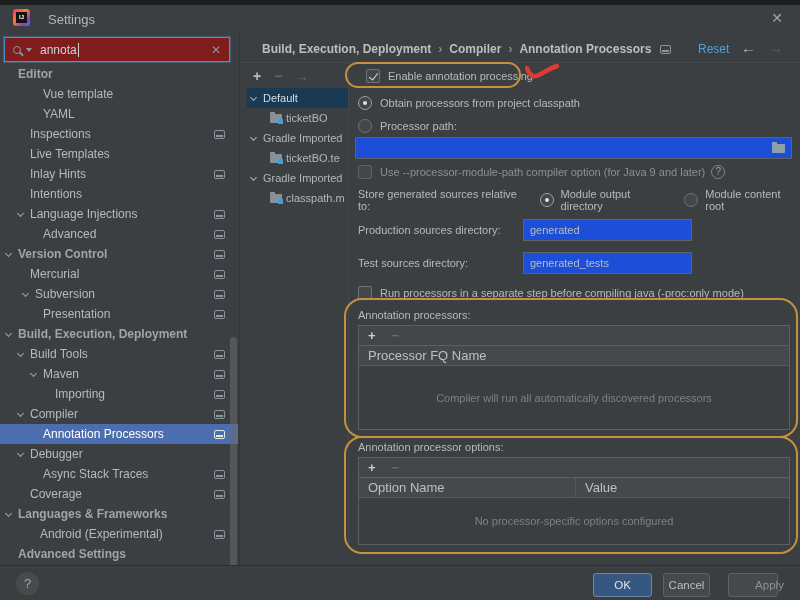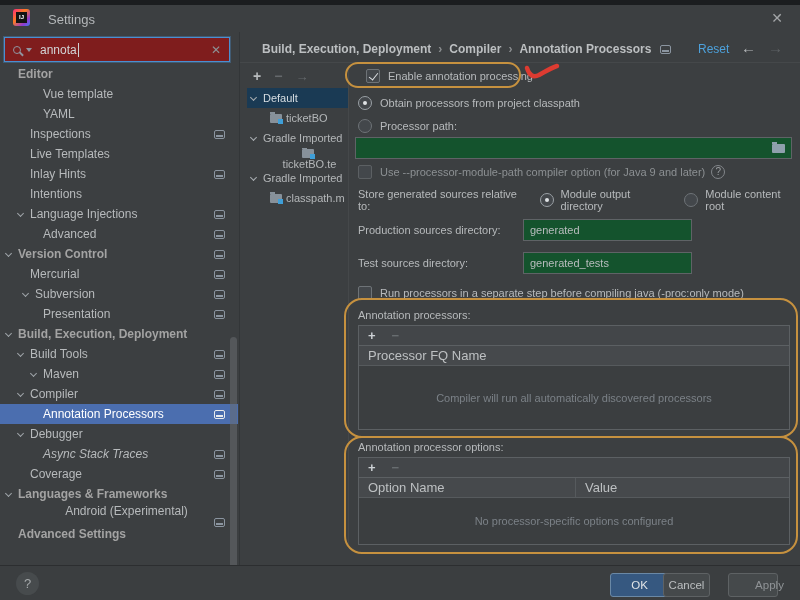--- a/index.html
+++ b/index.html
@@ -73,21 +73,21 @@
   .cb.checked::after { content:''; position:absolute; left:3.5px; top:0.5px; width:4px; height:8px;
        border-right:1.6px solid #dfe2e5; border-bottom:1.6px solid #dfe2e5; transform:rotate(38deg); }
   .cb.dim { border-color:#5c6063; }
   .radio { width:14px; height:14px; border:1px solid #6e7377; border-radius:50%; background:#43474b; position:relative; flex:none; }
   .radio.sel { border-color:#9aa0a5; }
   .radio.sel::after { content:''; position:absolute; left:4px; top:4px; width:4px; height:4px; border-radius:50%; background:#dfe2e5; }
   .r-enable { left:14px; top:5px; height:18px; }
   .r-radio1 { left:6px; top:32px; height:18px; }
   .r-radio2 { left:6px; top:55px; height:18px; }
   .r-path   { left:3px; top:75px; width:437px; height:22px; }
-  .inp { background:#14532d; border:1px solid #5f6366; display:flex; align-items:center; padding:0 6px; color:#b9bcbe; }
+  .inp { background:#1d4ed8; border:1px solid #5f6366; display:flex; align-items:center; padding:0 6px; color:#b9bcbe; }
   .r-path .inp { width:100%; height:100%; }
   .folder-browse { width:13px; height:9px; background:#8fa0ad; border-radius:1px; position:relative; flex:none; margin-left:auto; }
   .folder-browse::before { content:''; position:absolute; top:-2px; left:0; width:5px; height:2px; background:#8fa0ad; }
   .r-modpath { left:6px; top:101px; height:18px; color:#8c9093; }
   .help-circ { width:14px; height:14px; border:1px solid #82868a; border-radius:50%; font-size:10px; line-height:12px;
                text-align:center; color:#9b9fa2; margin-left:6px; flex:none; }
   .r-store { left:6px; top:129px; height:18px; width:440px; gap:14px; }
   .store-radio { display:flex; align-items:center; }
   .store-radio .lbl { margin-left:7px; }
   .r-prod { left:0; top:157px; width:448px; height:22px; }
@@ -105,21 +105,21 @@
   .tb-rem { color:#686d70; font-size:13px; font-weight:bold; }
   .tbl-head { height:20px; background:#46494c; border-bottom:1px solid #565a5d; display:flex; align-items:center; font-size:13px; color:#bdc0c2; flex:none; }
   .th-cell { padding-left:9px; }
   .th-first { width:217px; border-right:1px solid #565a5d; height:100%; display:flex; align-items:center; padding-left:9px; }
   .tbl-empty { flex:1; display:flex; align-items:center; justify-content:center; color:#7b8187; font-size:11px; }
 
   .footer { position:absolute; left:0; top:565px; width:800px; height:35px; background:#3b3e40; border-top:1px solid #2c2e30; }
   .help-btn { position:absolute; left:16px; top:6px; width:23px; height:23px; border-radius:50%; background:#474b4d;
               color:#a4a8aa; font-size:13px; text-align:center; line-height:23px; cursor:pointer; }
   .btn { position:absolute; top:7px; height:24px; border-radius:3px; font-size:11.5px; display:flex; align-items:center; justify-content:center; cursor:pointer; }
-  .btn-ok { left:610px; width:59px; background:#365880; border:1px solid #6a88a5; color:#dfe3e6; }
+  .btn-ok { left:593px; width:59px; background:#365880; border:1px solid #6a88a5; color:#dfe3e6; }
   .btn-cancel { left:663px; width:47px; background:#45494b; border:1px solid #5e6264; color:#bcbfc1; }
   .btn-apply { left:728px; width:50px; background:#45494b; border:1px solid #5e6264; color:#8f9396;padding-left:33px; }
 
   .ann { position:absolute; pointer-events:none; border:2px solid #c6913f; }
   .ann-oval { left:345px; top:62px; width:176px; height:26px; border-radius:14px; }
   .ann-rect1 { left:344px; top:298px; width:454px; height:140px; border-radius:18px; }
   .ann-rect2 { left:344px; top:436px; width:454px; height:118px; border-radius:18px; }
   .ann-red { position:absolute; left:524px; top:62px; pointer-events:none; }
 </style>
 </head>
@@ -214,52 +214,56 @@
         <span class="s-lbl">Build Tools</span>
         <span class="result-icon"></span>
       </div>
       <div class="s-row" style="padding-left: 31px;">
         <span class="chev-wrap">
           <span class="chev"></span>
         </span>
         <span class="s-lbl">Maven</span>
         <span class="result-icon"></span>
       </div>
+      <div class="s-row" style="padding-left: 55px;">
+        <span class="s-lbl">Importing</span>
+        <span class="result-icon"></span>
+      </div>
       <div class="s-row" style="padding-left: 18px;">
         <span class="chev-wrap">
           <span class="chev"></span>
         </span>
         <span class="s-lbl">Compiler</span>
         <span class="result-icon"></span>
       </div>
       <div class="s-row sel" style="padding-left: 43px;">
         <span class="s-lbl">Annotation Processors</span>
         <span class="result-icon"></span>
       </div>
       <div class="s-row" style="padding-left: 18px;">
         <span class="chev-wrap">
           <span class="chev"></span>
         </span>
         <span class="s-lbl">Debugger</span>
       </div>
-      <div class="s-row" style="padding-left: 43px; font-style: italic;">
+      <div class="s-row" style="padding-left: 43px;">
         <span class="s-lbl">Async Stack Traces</span>
         <span class="result-icon"></span>
       </div>
       <div class="s-row" style="padding-left: 30px;">
         <span class="s-lbl">Coverage</span>
         <span class="result-icon"></span>
       </div>
       <div class="s-row bold" style="padding-left: 6px;">
         <span class="chev-wrap">
           <span class="chev"></span>
         </span>
         <span class="s-lbl">Languages &amp; Frameworks</span>
       </div>
-      <div class="s-row" style="padding-left: 15px; flex-direction: column;">
+      <div class="s-row" style="padding-left: 40px;">
         <span class="s-lbl">Android (Experimental)</span>
         <span class="result-icon"></span>
       </div>
       <div class="s-row bold" style="padding-left: 18px;">
         <span class="s-lbl">Advanced Settings</span>
       </div>
     </div>
   <div class="sb-scroll"></div>
   <div class="vsep"></div>
   <div class="hsep"></div>
@@ -293,21 +297,21 @@
       <div class="t-row" style="padding-left: 23px;">
         <span class="folder-ic"></span>
         <span class="t-lbl">ticketBO</span>
       </div>
       <div class="t-row" style="padding-left: 4px;">
         <span class="chev-wrap">
           <span class="chev"></span>
         </span>
         <span class="t-lbl">Gradle Imported</span>
       </div>
-      <div class="t-row" style="padding-left: 23px; flex-direction: column;">
+      <div class="t-row" style="padding-left: 23px;">
         <span class="folder-ic"></span>
         <span class="t-lbl">ticketBO.te</span>
       </div>
       <div class="t-row" style="padding-left: 4px;">
         <span class="chev-wrap">
           <span class="chev"></span>
         </span>
         <span class="t-lbl">Gradle Imported</span>
       </div>
       <div class="t-row" style="padding-left: 23px;">

